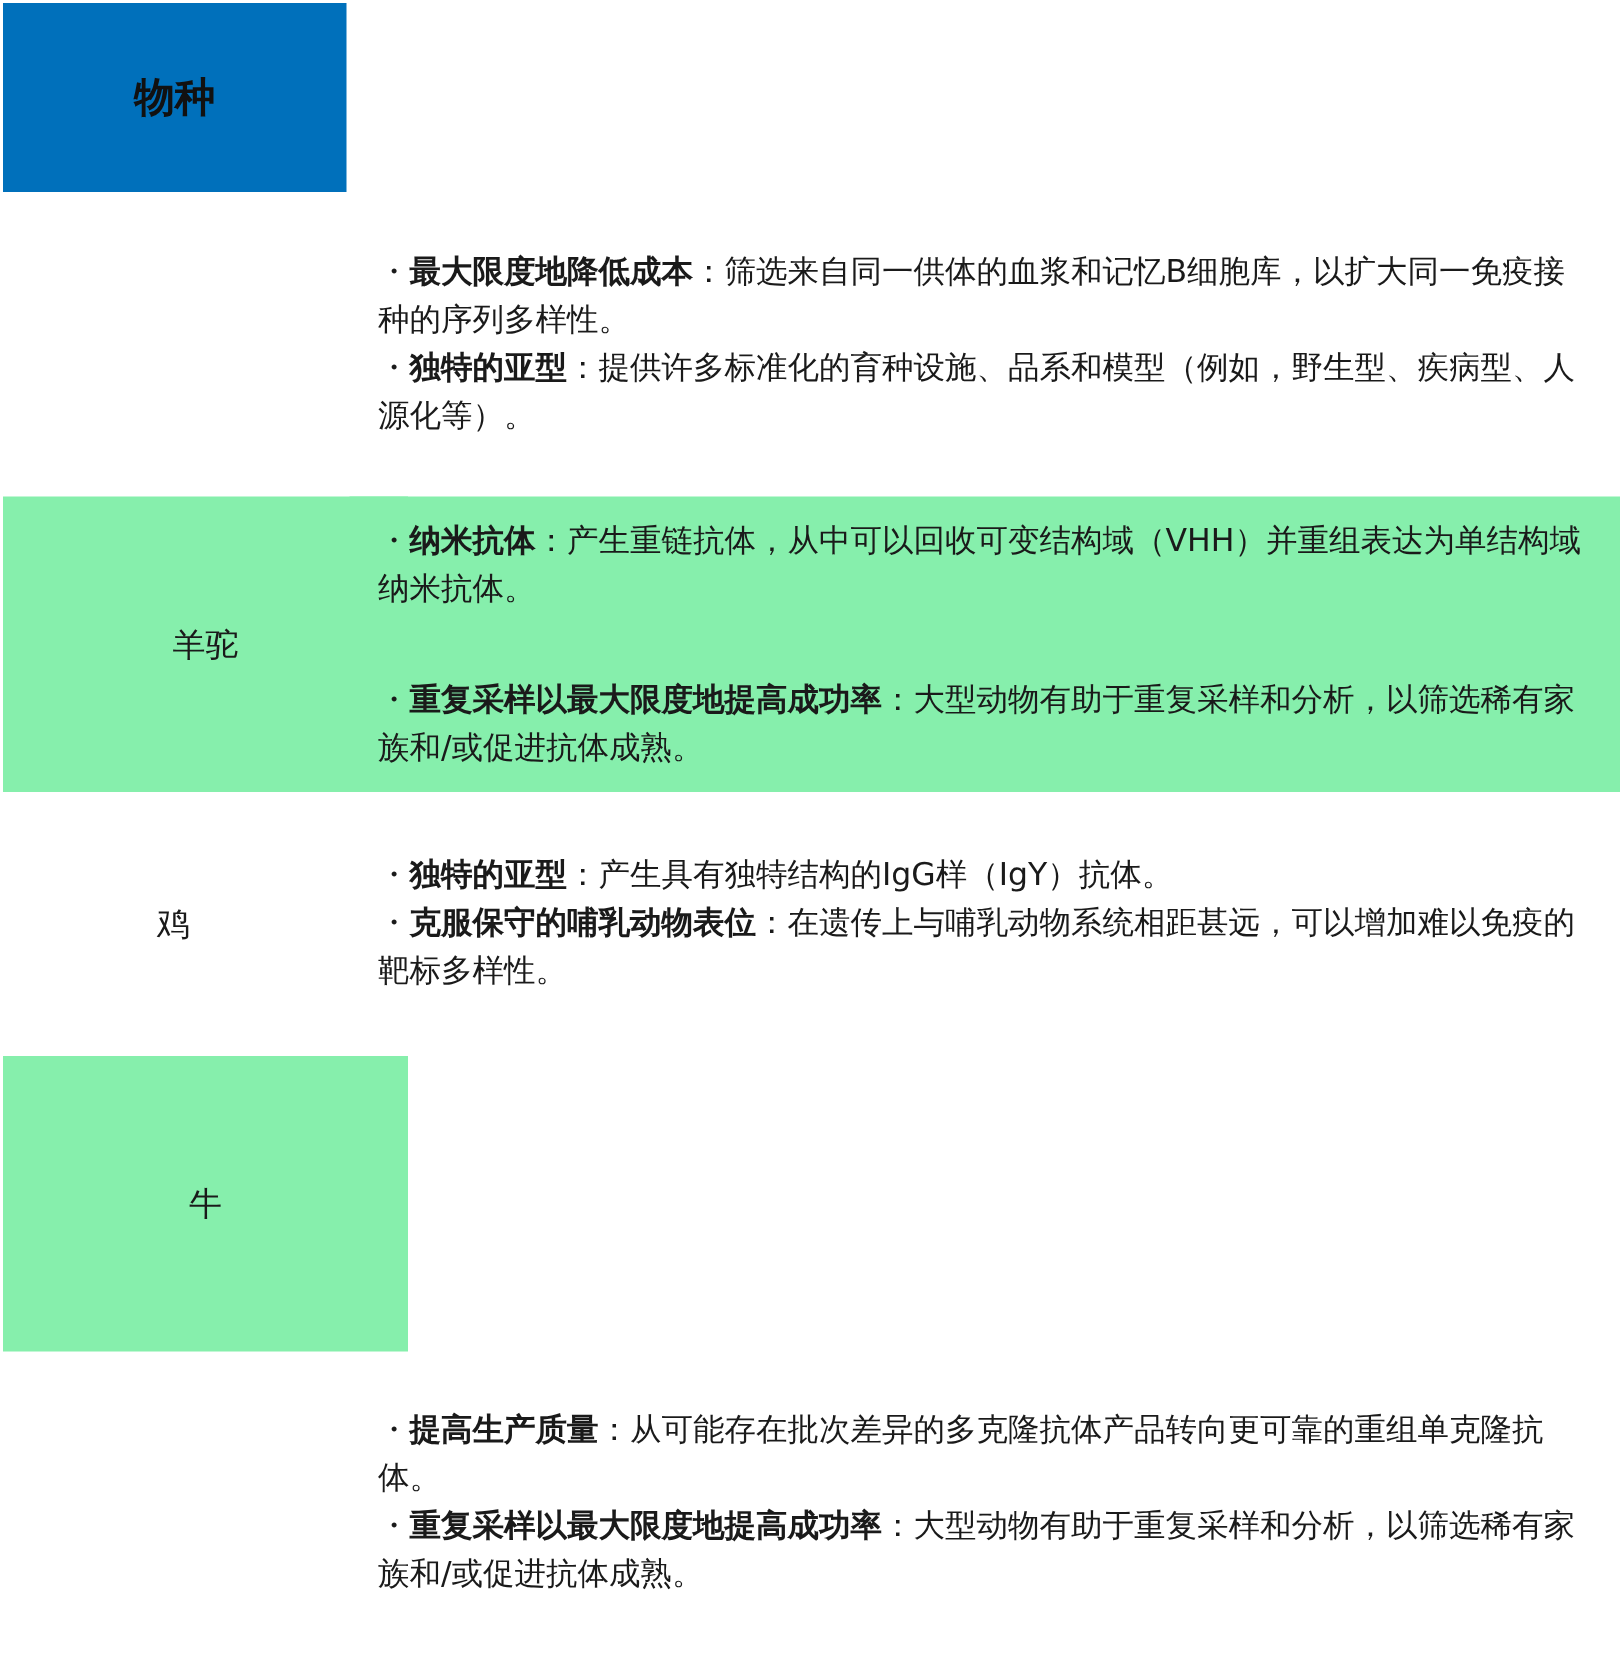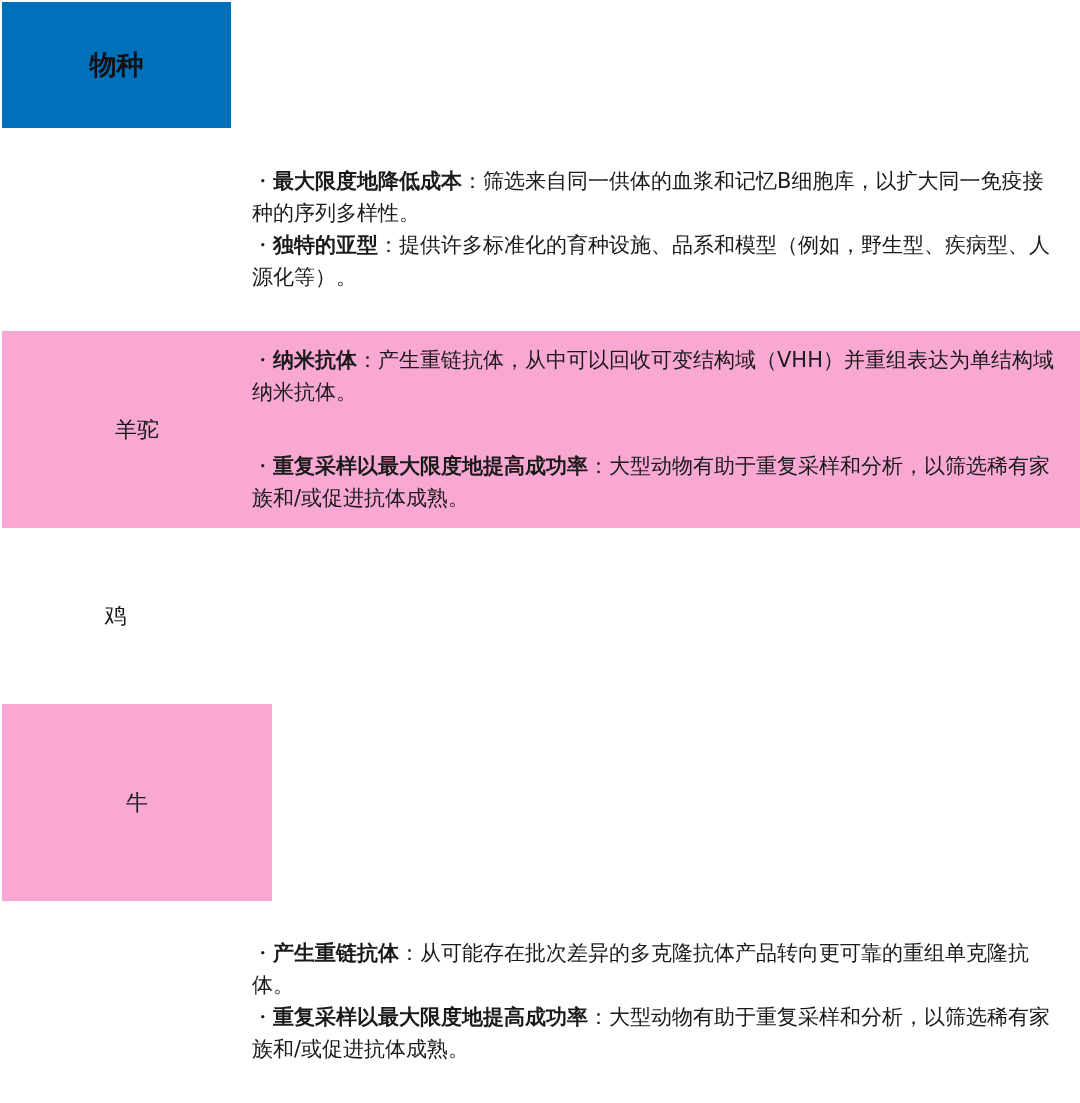--- a/index.html
+++ b/index.html
@@ -5,21 +5,21 @@
     html, body { margin: 0; padding: 0; background: #ffffff; }
     body { width: 1080px; height: 1103px; overflow: hidden; font-family: "DejaVu Sans", "Liberation Sans", sans-serif; color: #1a1a1a; }
     .table { position: absolute; left: 0; top: 0; width: 1080px; }
     .row { display: flex; position: absolute; left: 0; width: 1080px; }
     .cell-species { width: 231px; display: flex; align-items: center; justify-content: center; font-size: 22px; box-sizing: border-box; }
     .cell-adv { position: absolute; left: 233px; right: 0; top: 0; bottom: 0; box-sizing: border-box; padding: 0 22px 2px 19px; display: flex; flex-direction: column; justify-content: center; font-size: 21px; line-height: 32px; }
     .cell-species { position: absolute; left: 0; top: 0; bottom: 0; }
     .header .cell-species, .header .cell-adv { background: #0070bb; font-weight: bold; font-size: 27px; color: #111; justify-content: center; align-items: center; }
     .header .cell-adv { padding: 0; }
     .header .cell-species { left: 2px; width: 229px; }
-    .shade .cell-species, .shade .cell-adv { background: #f9a8d4; gap: 42px; }
+    .shade .cell-species, .shade .cell-adv { background: #86efac; gap: 42px; }
     .shade .cell-species { left: 2px; width: 270px; }
     .item { display: block; }
     .bullet { font-weight: normal; }
     .term { font-weight: bold; }
   </style>
 </head>
 <body>
 
 <div class="table">
 
@@ -37,26 +37,30 @@
   <div class="row shade" style="top:331px;height:197px;">
     <div class="cell-species">羊驼</div>
     <div class="cell-adv">
       <div class="item"><span class="bullet">・</span><span class="term">纳米抗体</span><span>：</span><span>产生重链抗体，从中可以回收可变结构域（VHH）并重组表达为单结构域纳米抗体。</span></div>
       <div class="item"><span class="bullet">・</span><span class="term">重复采样以最大限度地提高成功率</span><span>：</span><span>大型动物有助于重复采样和分析，以筛选稀有家族和/或促进抗体成熟。</span></div>
     </div>
   </div>
 
   <div class="row" style="top:528px;height:176px;">
     <div class="cell-species">鸡</div>
+    <div class="cell-adv">
+      <div class="item"><span class="bullet">・</span><span class="term">独特的亚型</span><span>：</span><span>产生具有独特结构的IgG样（IgY）抗体。</span></div>
+      <div class="item"><span class="bullet">・</span><span class="term">克服保守的哺乳动物表位</span><span>：</span><span>在遗传上与哺乳动物系统相距甚远，可以增加难以免疫的靶标多样性。</span></div>
+    </div>
   </div>
 
   <div class="row shade" style="top:704px;height:197px;">
     <div class="cell-species">牛</div>
   </div>
 
   <div class="row" style="top:901px;height:202px;">
     <div class="cell-adv">
-      <div class="item"><span class="bullet">・</span><span class="term">产生重链抗体</span><span>：</span><span>从可能存在批次差异的多克隆抗体产品转向更可靠的重组单克隆抗体。</span></div>
+      <div class="item"><span class="bullet">・</span><span class="term">提高生产质量</span><span>：</span><span>从可能存在批次差异的多克隆抗体产品转向更可靠的重组单克隆抗体。</span></div>
       <div class="item"><span class="bullet">・</span><span class="term">重复采样以最大限度地提高成功率</span><span>：</span><span>大型动物有助于重复采样和分析，以筛选稀有家族和/或促进抗体成熟。</span></div>
     </div>
   </div>
 
 </div>
 
 </body></html>

